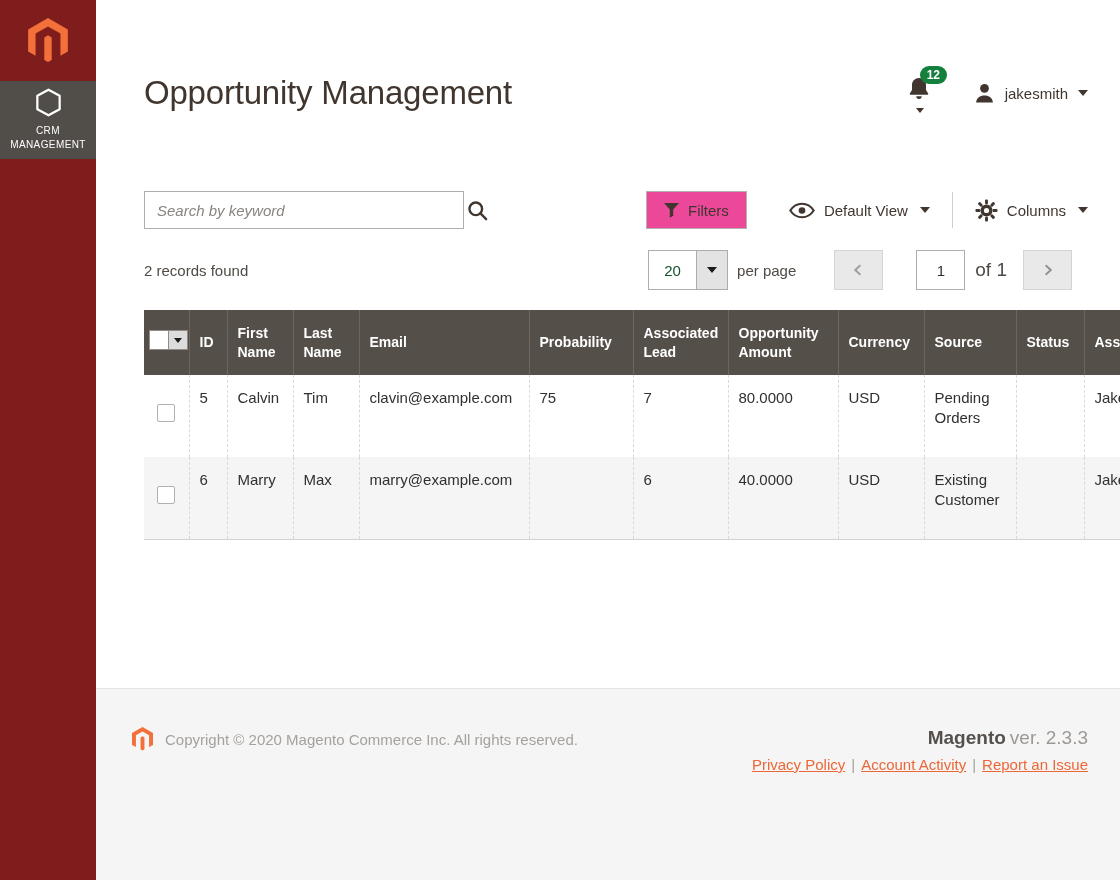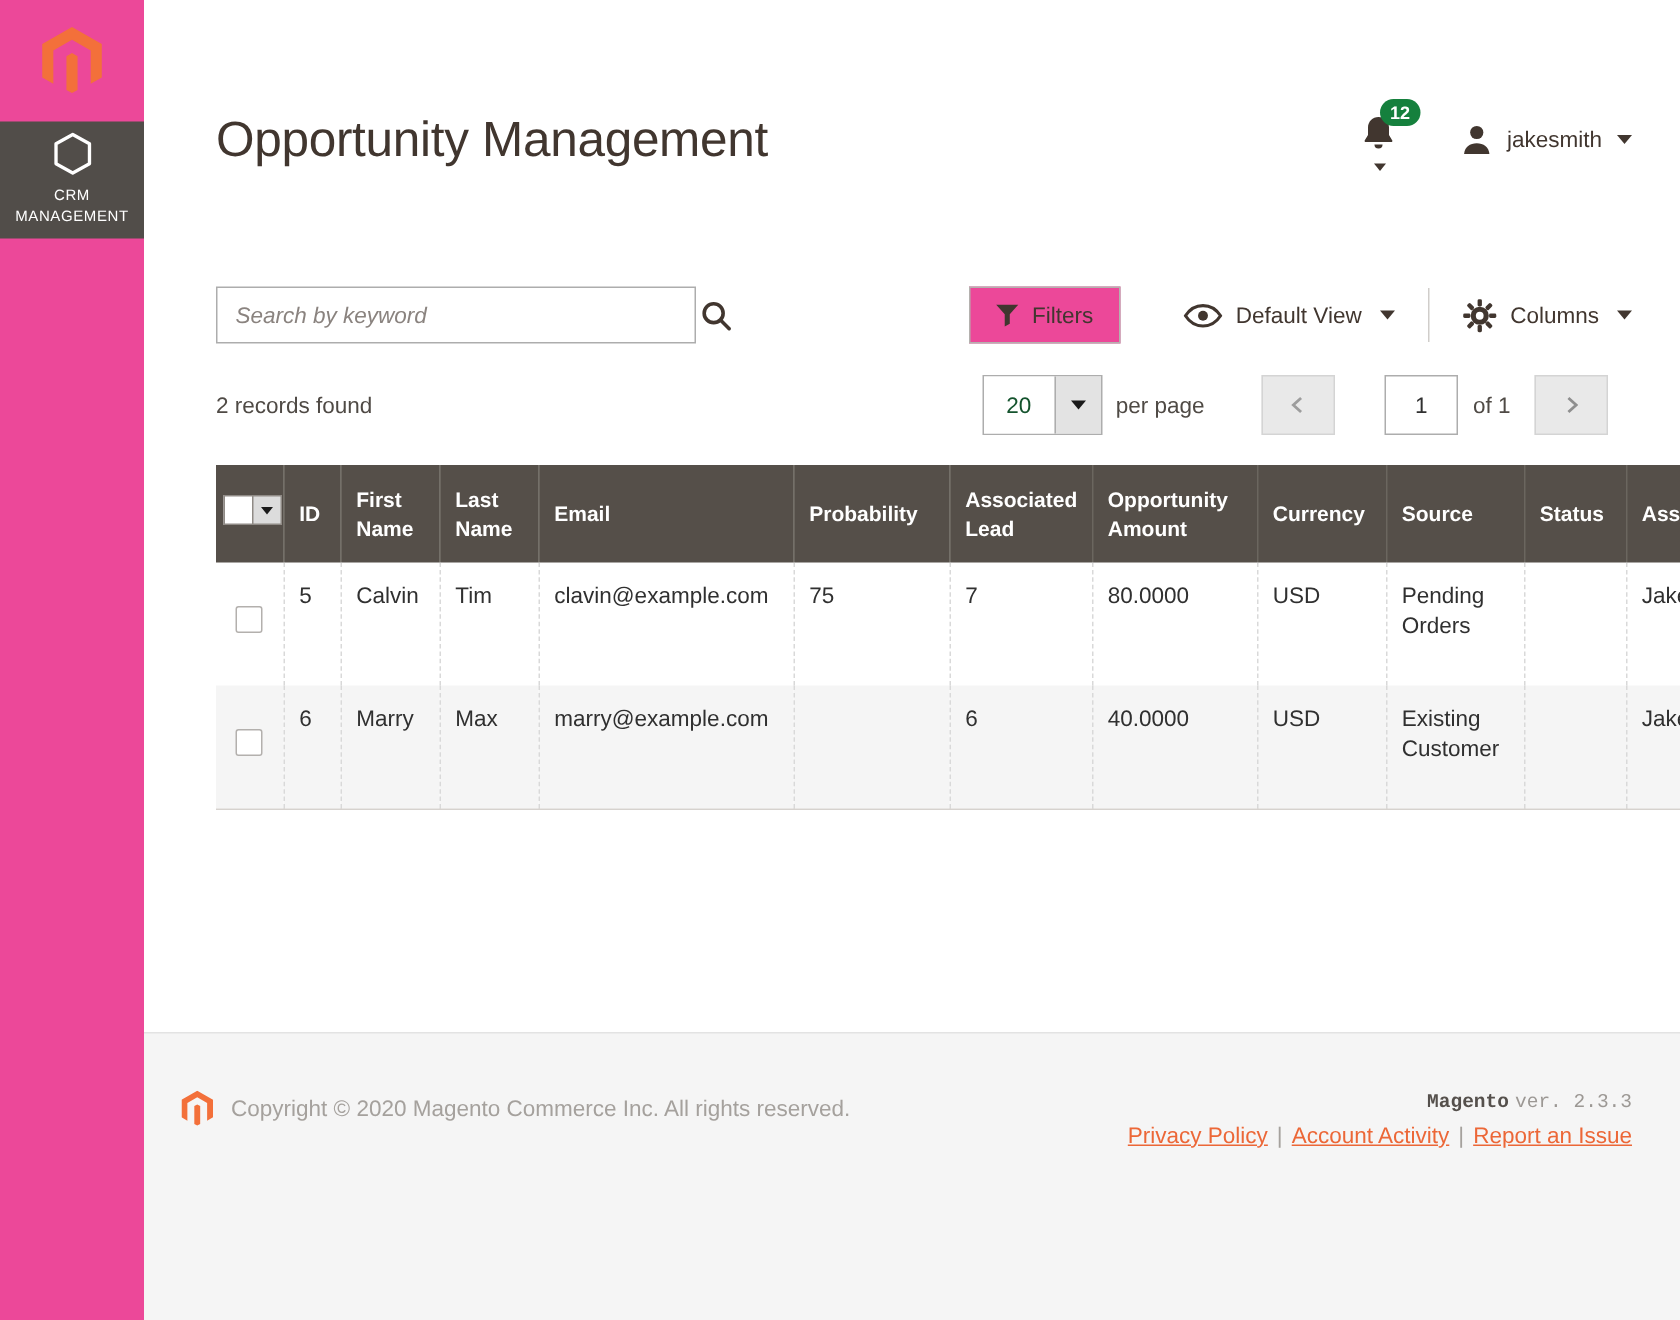--- a/index.html
+++ b/index.html
@@ -2,21 +2,21 @@
 <html><head>
 <meta charset="utf-8">
 <style>
   * { box-sizing: border-box; margin: 0; padding: 0; }
   html, body { width: 1120px; height: 880px; background: #fff; overflow: hidden;
     font-family: "Liberation Sans", sans-serif; color: #303030; }
   .app { position: relative; width: 1120px; height: 880px; }
 
   
   .sidebar { position: absolute; left: 0; top: 0; width: 96px; height: 880px;
-    background: #ec4899; z-index: 5; }
+    background: #7f1d1d; z-index: 5; }
   .logo-block { height: 81px; display: flex; align-items: center; justify-content: center; cursor: pointer; }
   .menu-item { height: 78px; background: #514d49; display: flex; flex-direction: column;
     align-items: center; justify-content: center; cursor: pointer; }
   .menu-item .menu-label { margin-top: 7px; width: 90px; text-align: center; color: #ffffff;
     font-size: 10px; line-height: 1.45; letter-spacing: .4px; }
 
   
   .main { margin-left: 96px; width: 1024px; }
   .content { min-height: 688px; background: #fff; }
 
@@ -66,21 +66,21 @@
   .page-size-select { display: inline-flex; height: 40px; border: 1px solid #adadad; cursor: pointer; }
   .page-size-value { width: 47px; background: #fff; display: flex; align-items: center;
     justify-content: center; font-size: 15px; color: #14532d; }
   .page-size-caretbox { width: 31px; background: #e3e3e3; border-left: 1px solid #adadad;
     display: flex; align-items: center; justify-content: center; }
   .per-page { margin: 0 38px 0 9px; font-size: 15px; color: #4f4a45; }
   .page-btn { width: 49px; height: 40px; background: #e9e9e9; border: 1px solid #d4d4d4;
     display: flex; align-items: center; justify-content: center; cursor: pointer; }
   .page-input { width: 49px; height: 40px; border: 1px solid #adadad; text-align: center;
     font-family: "Liberation Sans", sans-serif; font-size: 15px; color: #303030; margin-left: 33px; }
-  .of-pages { margin: 0 16px 0 10px; font-size: 15px; color: #4f4a45; }
+  .of-pages { margin: 0 16px 0 10px; font-size: 19px; color: #4f4a45; }
 
   
   .table-wrap { margin: 20px 0 0 48px; width: 976px; overflow: hidden; }
   table.grid { border-collapse: collapse; table-layout: fixed; width: 1040px;
     border-bottom: 1px solid #d6d2ce; }
   .grid thead th { background: #554f49; color: #fff; font-size: 14px; font-weight: 700;
     text-align: left; vertical-align: middle; padding: 8px 10px; height: 65px; line-height: 1.35; }
   .grid thead th + th { border-left: 1px solid #6b665f; }
   .grid tbody tr { height: 82px; }
   .grid tbody tr.alt { background: #f5f5f5; }
@@ -91,25 +91,25 @@
     border: 1px solid #b3b0ad; border-radius: 2px; cursor: pointer; }
   .hdr-cb-wrap { display: inline-flex; align-items: stretch; height: 20px; }
   .hdr-cb { width: 19px; background: #fff; border: 1px solid #8f8a85; border-right: 0; cursor: pointer; }
   .hdr-cb-caretbox { width: 20px; background: #dcdcdc; border: 1px solid #8f8a85;
     display: flex; align-items: center; justify-content: center; cursor: pointer; }
   .hdr-cb-caretbox .sel-caret { width: 0; height: 0; border-left: 4px solid transparent;
     border-right: 4px solid transparent; border-top: 5px solid #1a1a1a; }
 
   
   .footer { height: 192px; background: #f5f5f5; border-top: 1px solid #e3e3e3;
-    display: flex; justify-content: space-between; align-items: flex-start; padding: 38px 32px 0 25px; }
+    display: flex; justify-content: space-between; align-items: flex-start; padding: 38px 32px 0 36px; }
   .foot-left { display: flex; align-items: center; gap: 12px; }
   .copyright { font-size: 15px; color: #a5a19d; }
   .foot-right { text-align: right; }
-  .version-line { font-size: 13px; font-family: Liberation Mono, monospace; }
+  .version-line { font-size: 19px; }
   .brand { font-weight: 700; color: #55504c; }
   .version { color: #9c9894; margin-left: 4px; }
   .links-line { margin-top: 7px; font-size: 15px; }
   .links-line a { color: #ec6737; text-decoration: underline; cursor: pointer; }
   .links-line .sep { color: #a5a19d; margin: 0 6px; }
 </style>
 </head>
 <body>
 
 <div class="app">

